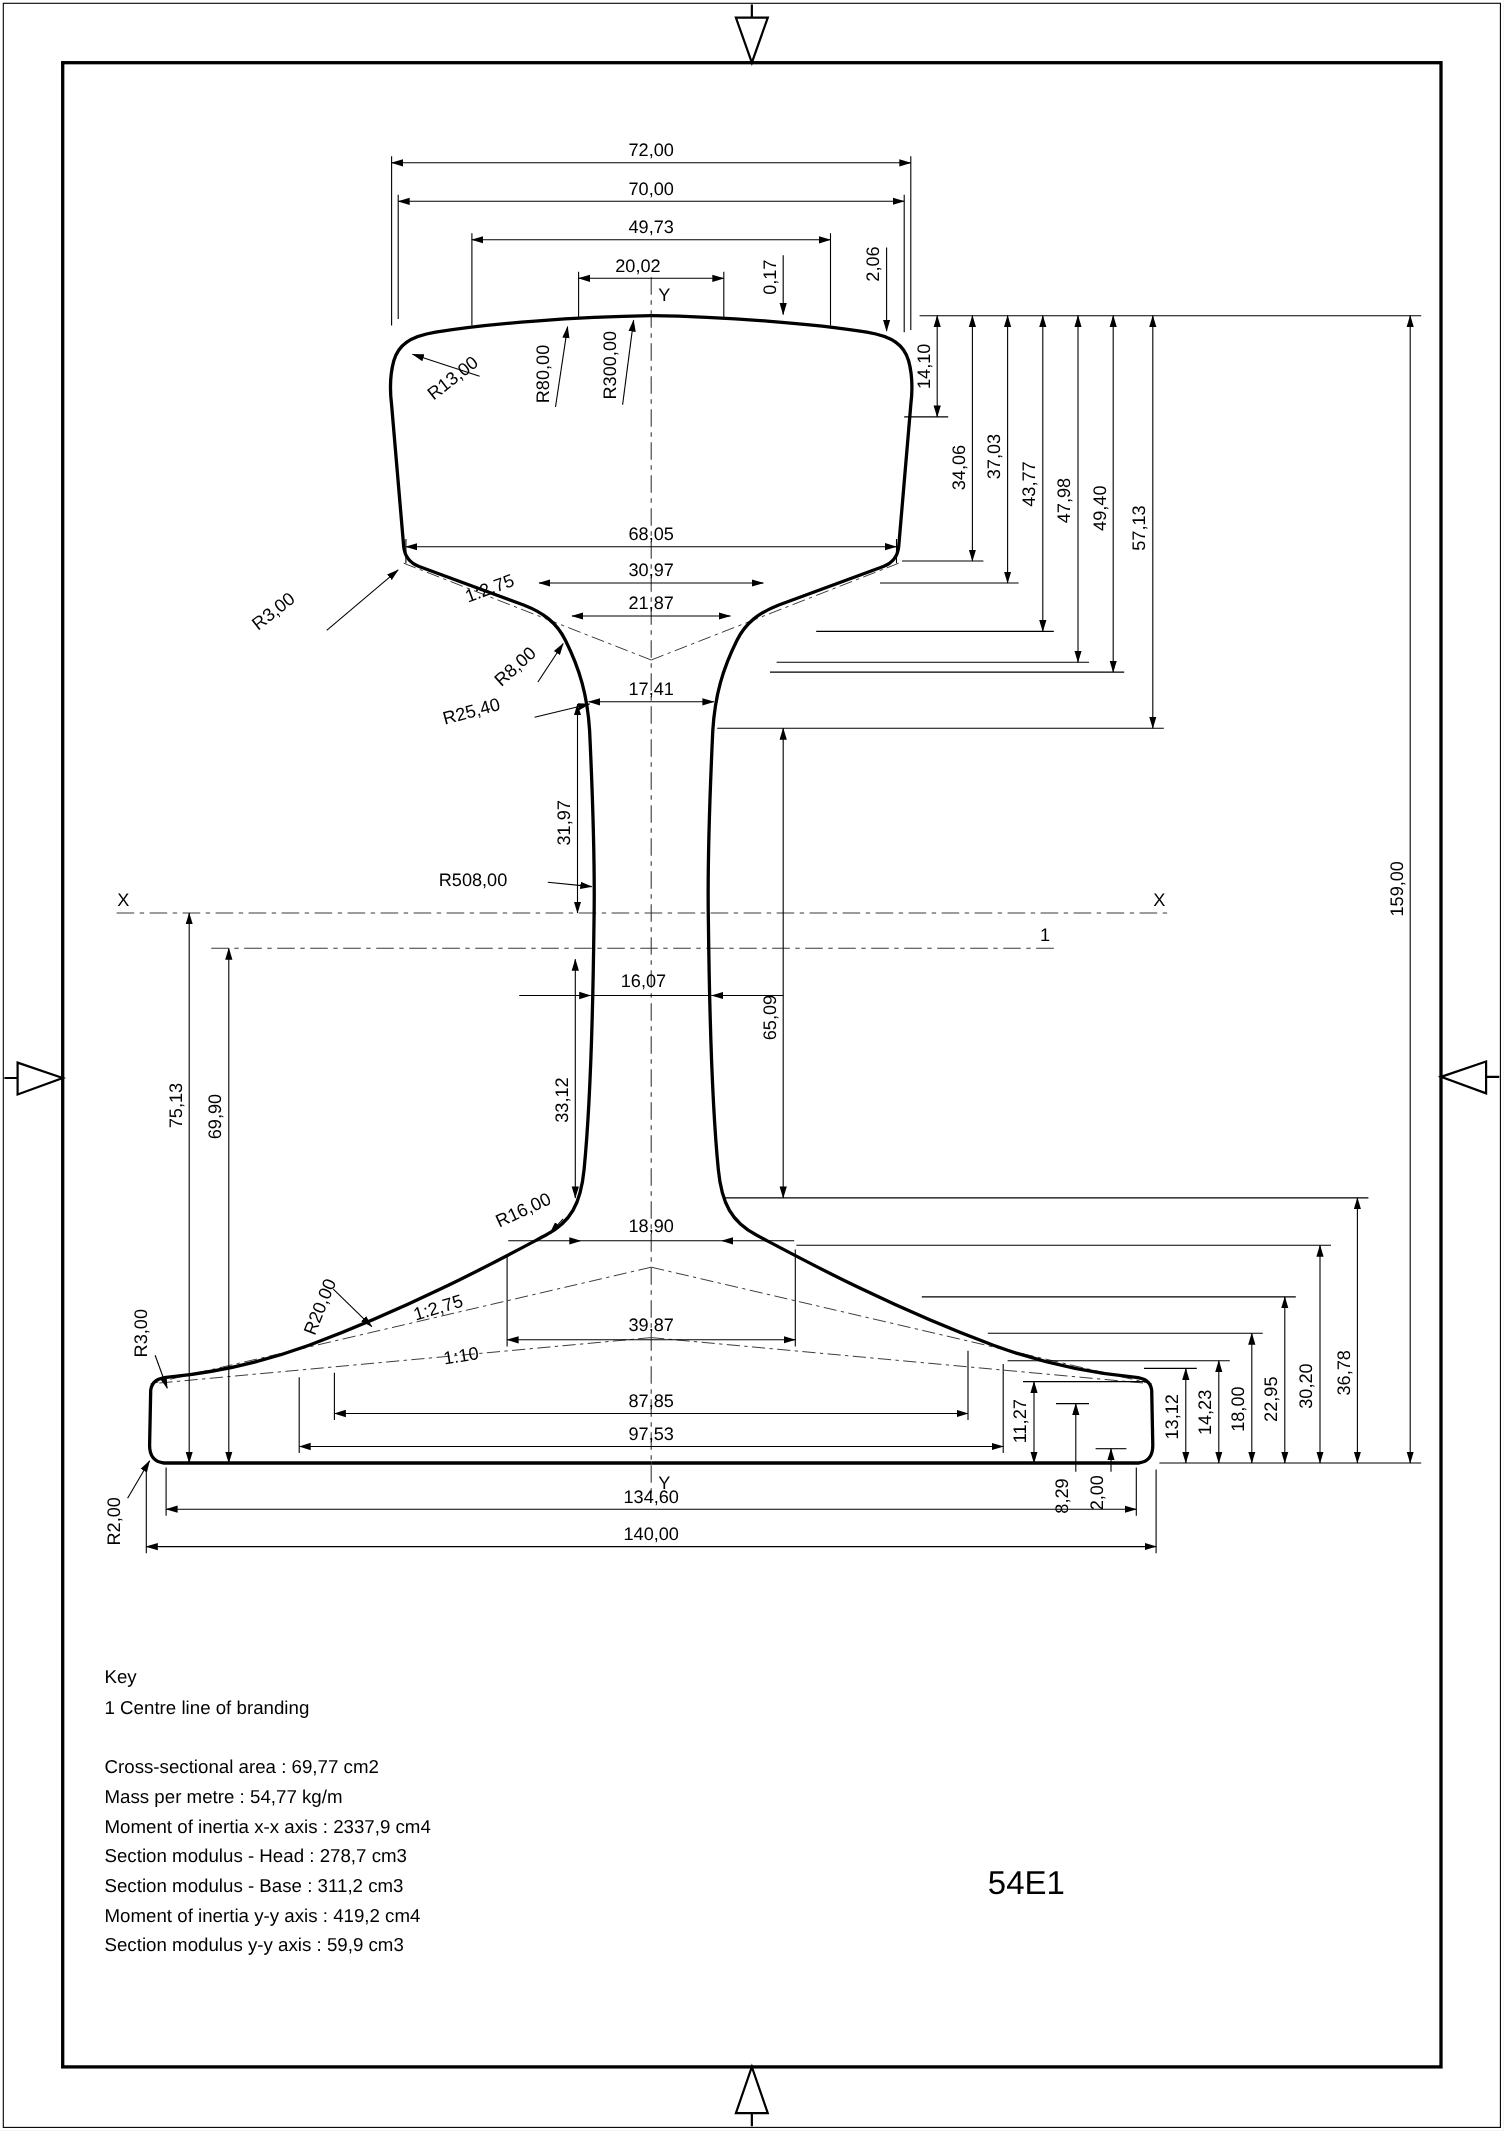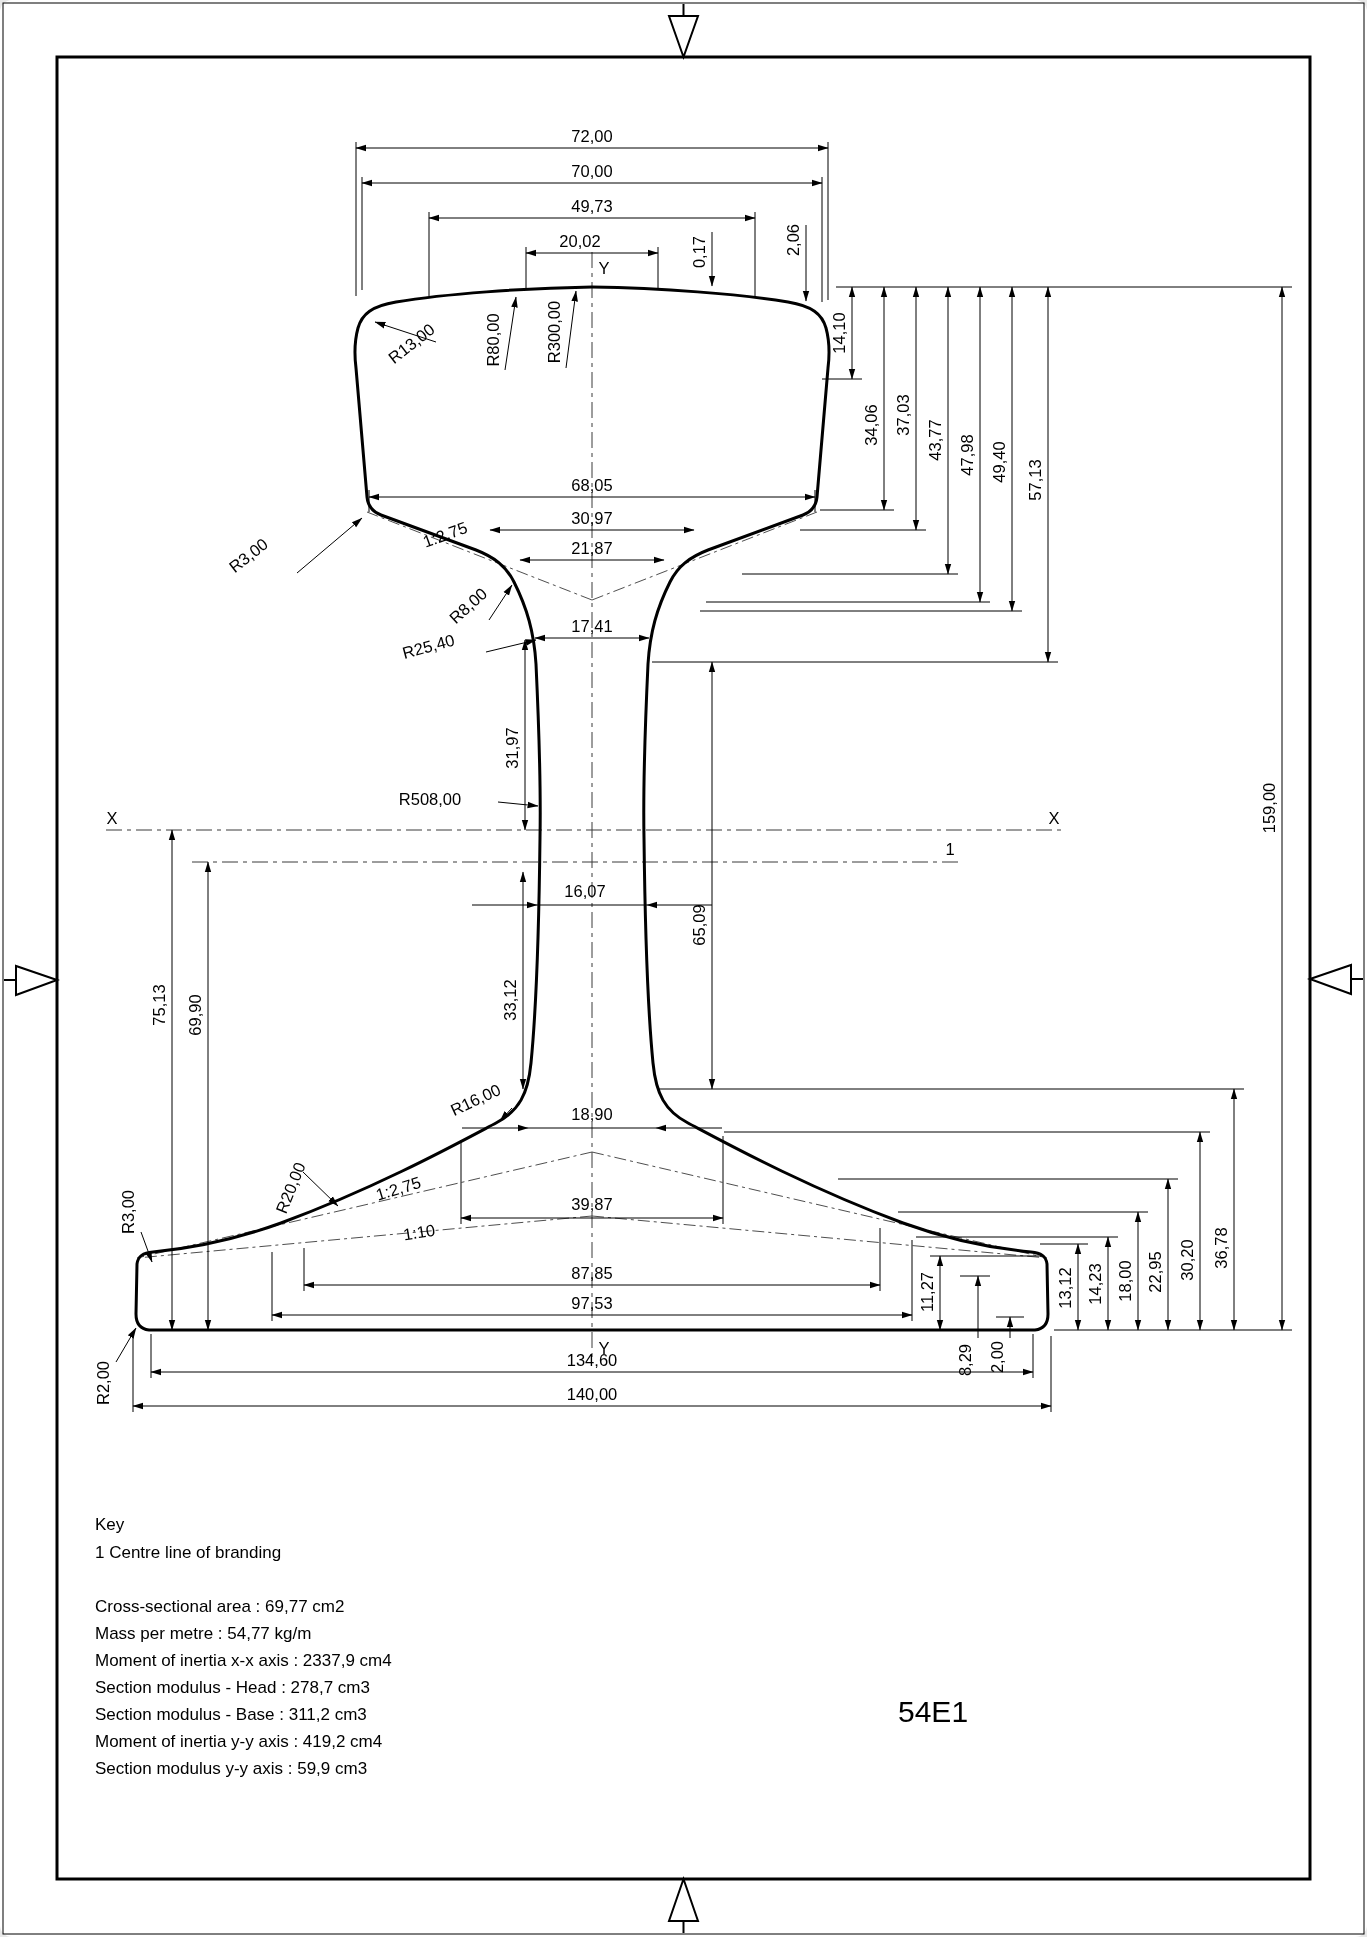--- a/index.html
+++ b/index.html
@@ -2,21 +2,20 @@
 <html><head>
 <meta charset="utf-8">
 <style>
   html,body { margin:0; padding:0; background:#e8e8e8; }
   .page {
     width:1367px; height:1937px;
     position:relative;
     background:#ffffff;
     margin:0 auto;
     font-family:"Liberation Sans", sans-serif;
-    border-radius:12px;
   }
   svg { display:block; width:1367px; height:1937px; }
   text {
     font-family:"Liberation Sans", sans-serif;
     font-size:16.5px;
     fill:#000;
   }
   .note { font-size:17px; }
   .sheet-title { font-size:30px; }
   .thin  { stroke:#000; stroke-width:1; fill:none; }

